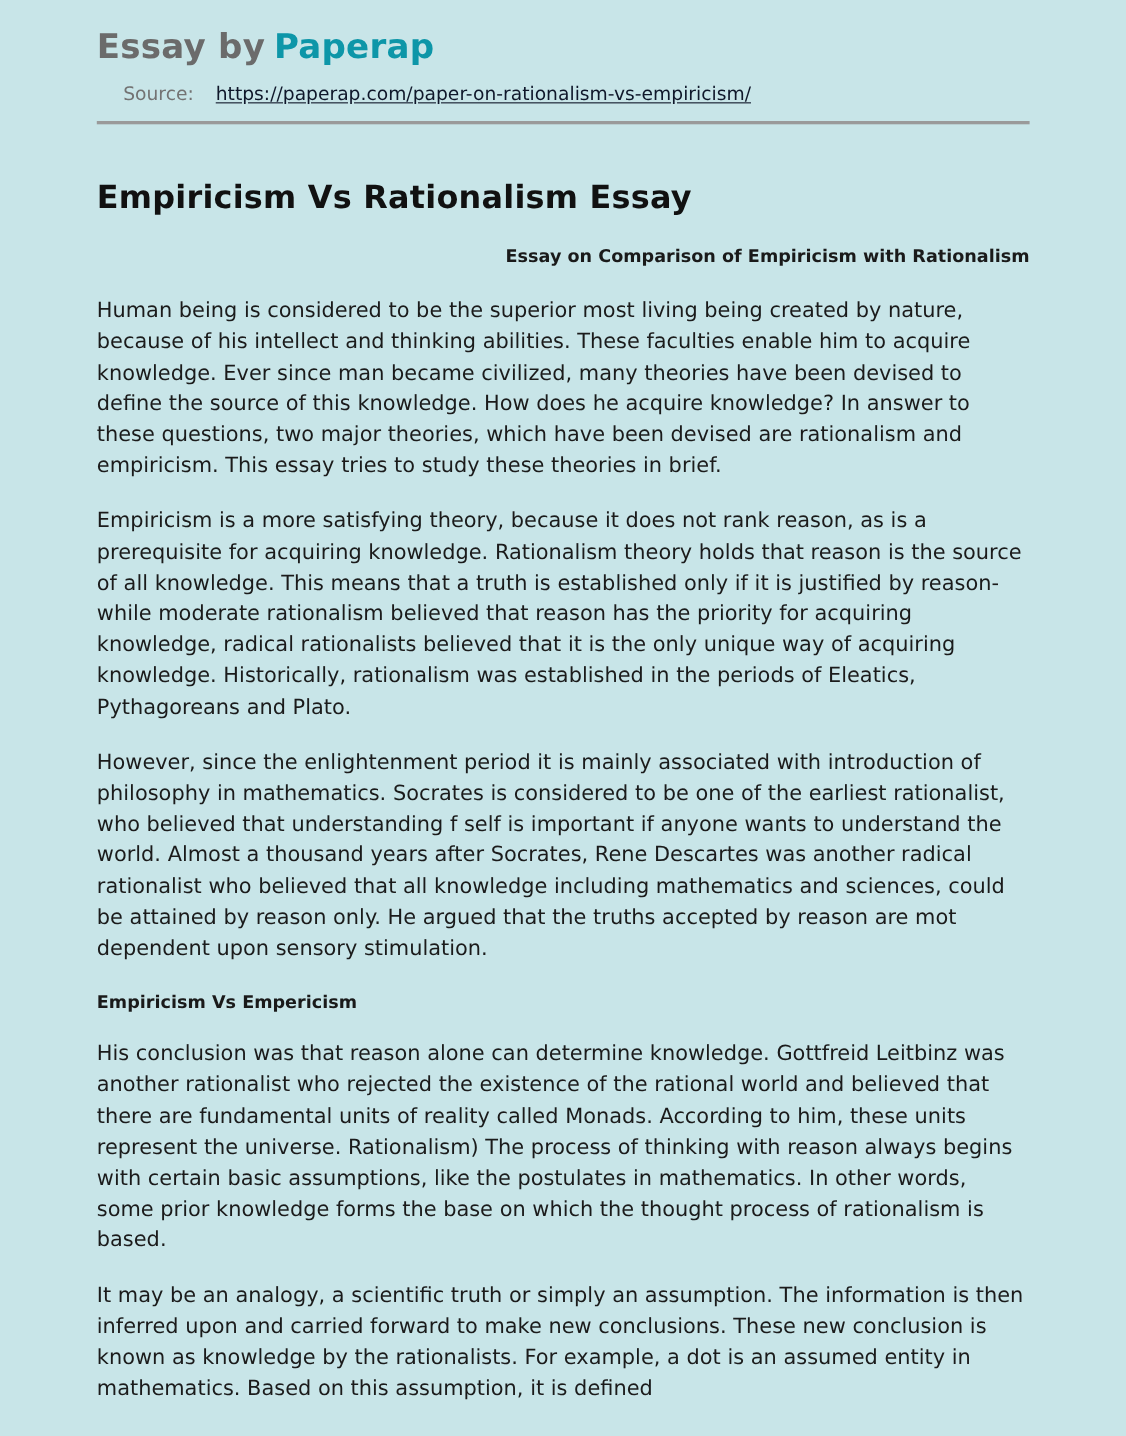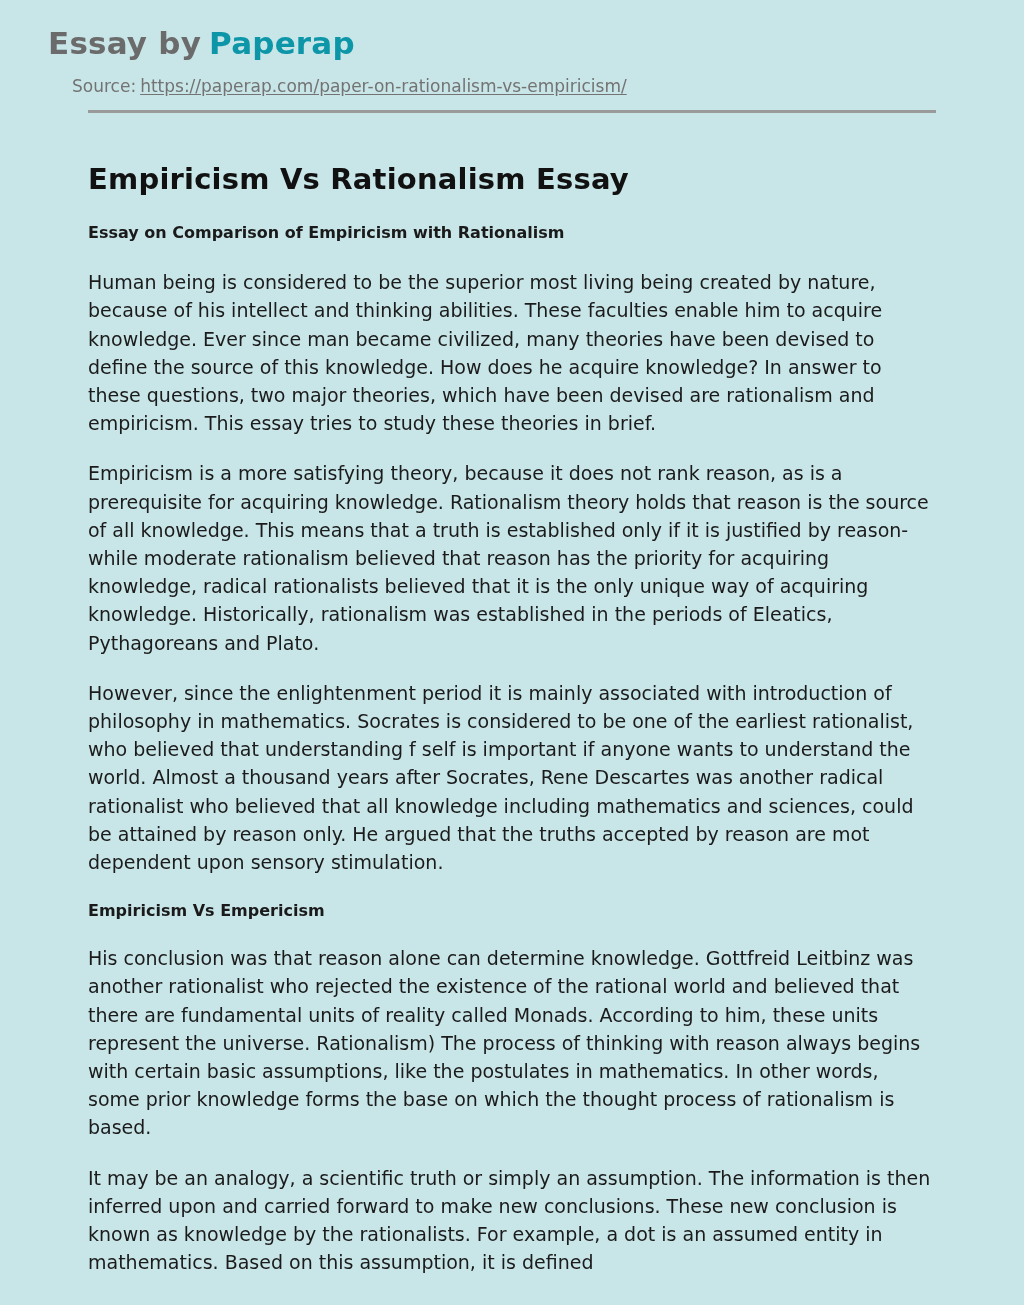--- a/index.html
+++ b/index.html
@@ -14,21 +14,21 @@
     overflow: hidden;
   }
   .page {
     width: 1024px;
     height: 1305px;
     position: relative;
     box-sizing: border-box;
   }
   
   .site-header {
-    padding: 26px 88px 0 48px;
+    padding: 26px 88px 0 88px;
   }
   .brand {
     font-size: 31px;
     font-weight: bold;
     letter-spacing: 0.2px;
     line-height: 1.15;
     margin: 0;
     white-space: nowrap;
   }
   .brand-essay-by {
@@ -42,24 +42,24 @@
     margin-top: 14px;
     font-size: 17px;
     color: #5d5d5d;
     white-space: nowrap;
   }
   .source-label {
     color: #737373;
     margin-left: 24px;
   }
   .source-url {
-    color: #737373;
+    color: #0f172a;
     text-decoration: underline;
     text-underline-offset: 2px;
-    margin-left: 4px;
+    margin-left: 20px;
     cursor: pointer;
   }
   .header-divider {
     margin: 14px 88px 0 88px;
     height: 3px;
     background: #9a9a9a;
     width: 848px;
   }
   
   .article {
@@ -74,20 +74,21 @@
     color: #111111;
     letter-spacing: 0.2px;
     line-height: 1.2;
   }
   .article-subtitle {
     margin: 27px 0 0 0;
     font-size: 16px;
     font-weight: bold;
     color: #1a1a1a;
     line-height: 1.3;
+    text-align: right;
   }
   .section-heading {
     margin: 25px 0 0 0;
     font-size: 16px;
     font-weight: bold;
     color: #1a1a1a;
     line-height: 1.3;
   }
   .body-paragraph {
     margin: 22px 0 0 0;

